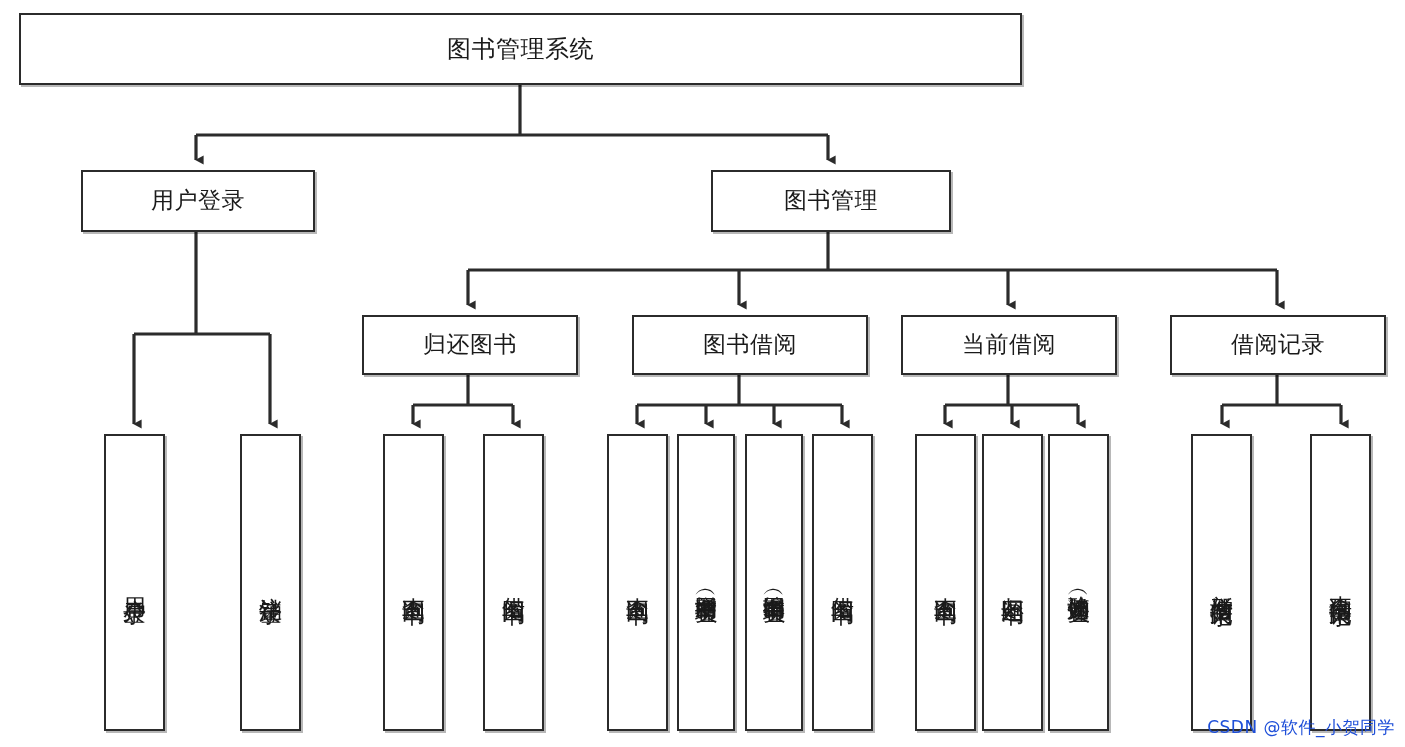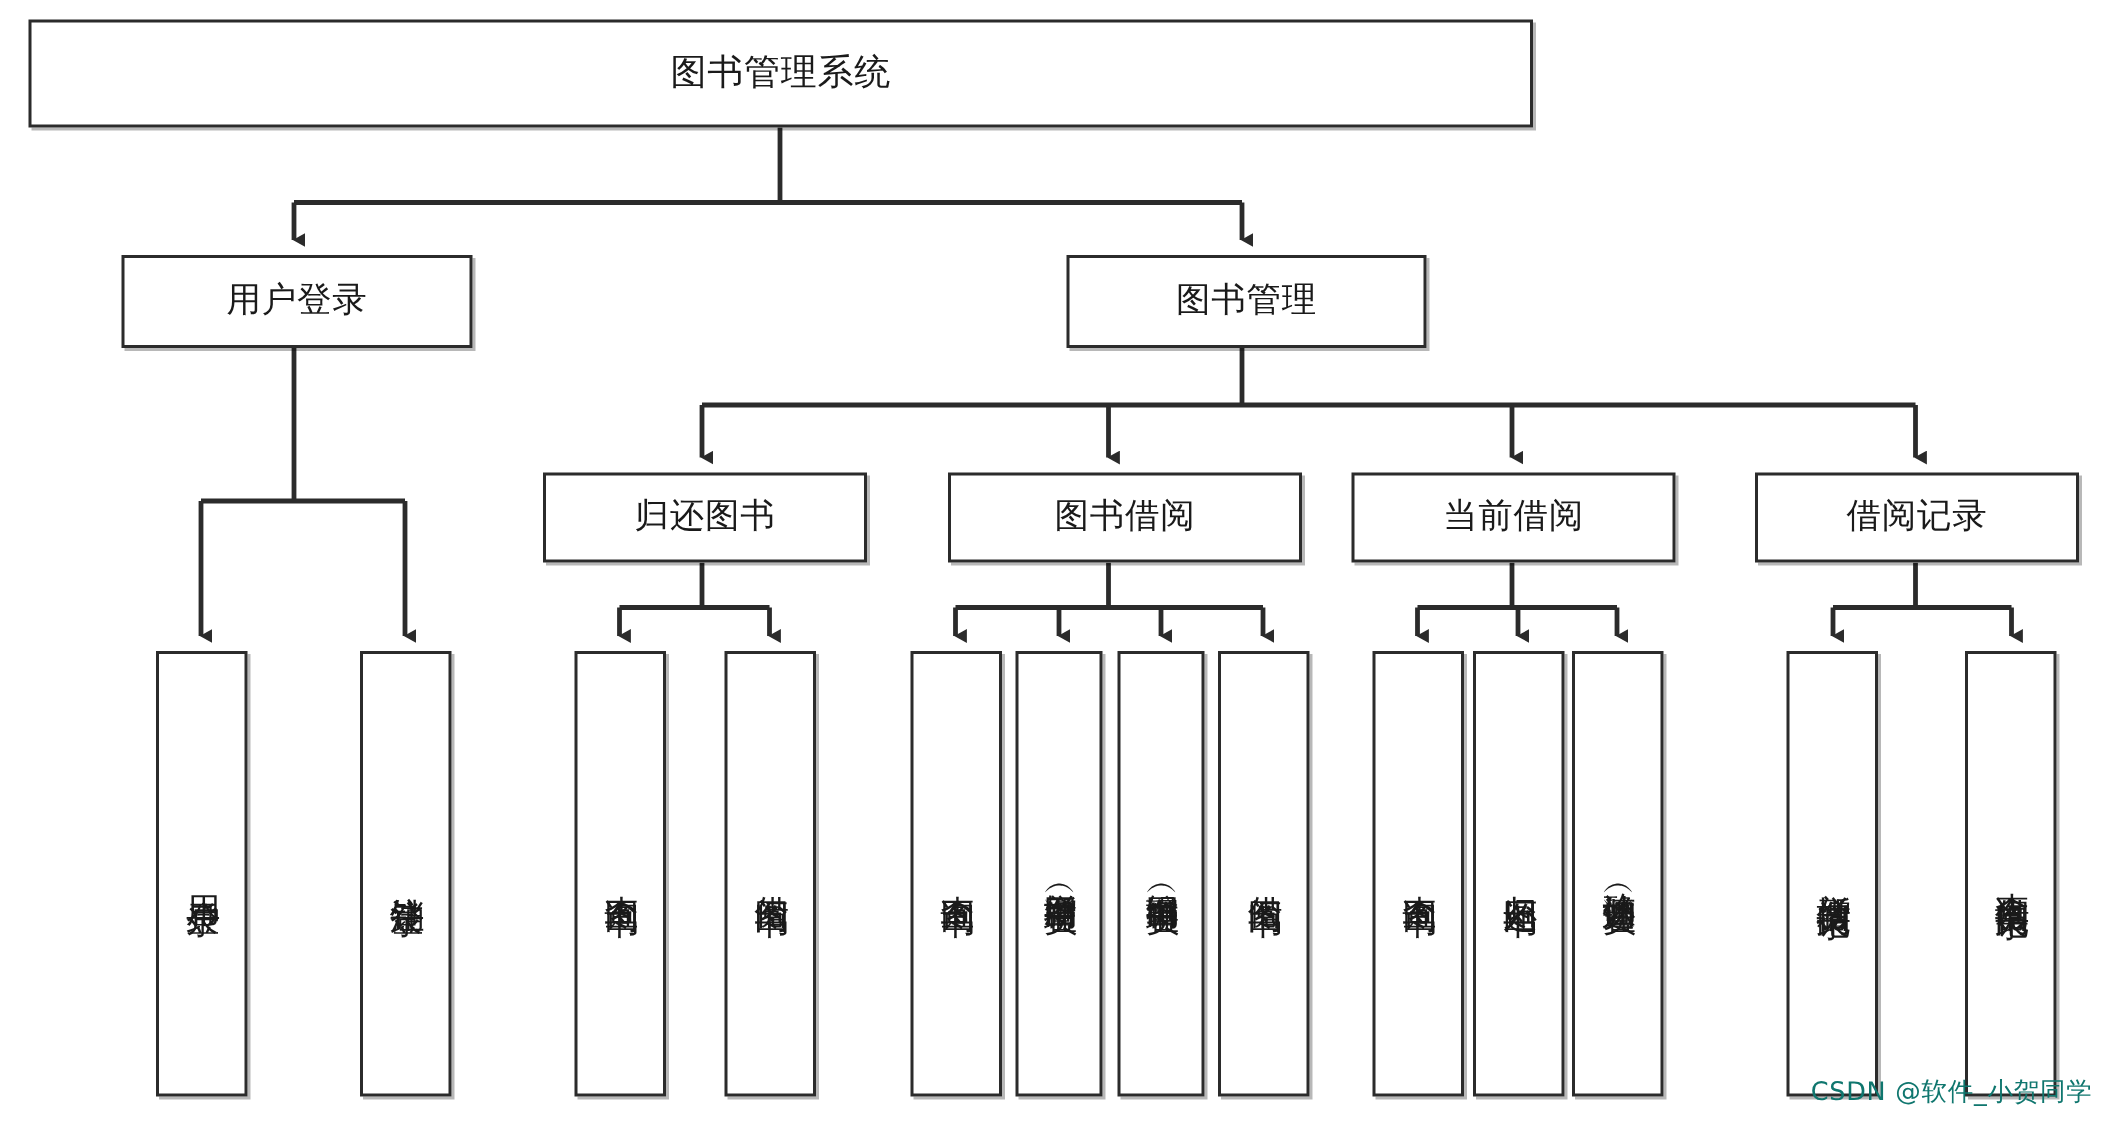--- a/index.html
+++ b/index.html
@@ -66,21 +66,21 @@
   }
   .node.vert.narrow .label {
     font-size: 22px;
     letter-spacing: 1px;
   }
   #watermark {
     position: absolute;
     right: 10px;
     bottom: 8px;
     font-size: 17px;
-    color: #0f766e;
+    color: #1d4ed8;
     letter-spacing: 0.5px;
     white-space: nowrap;
     user-select: none;
   }
 </style>
 </head>
 <body>
 
 <div id="diagram-root">
 

